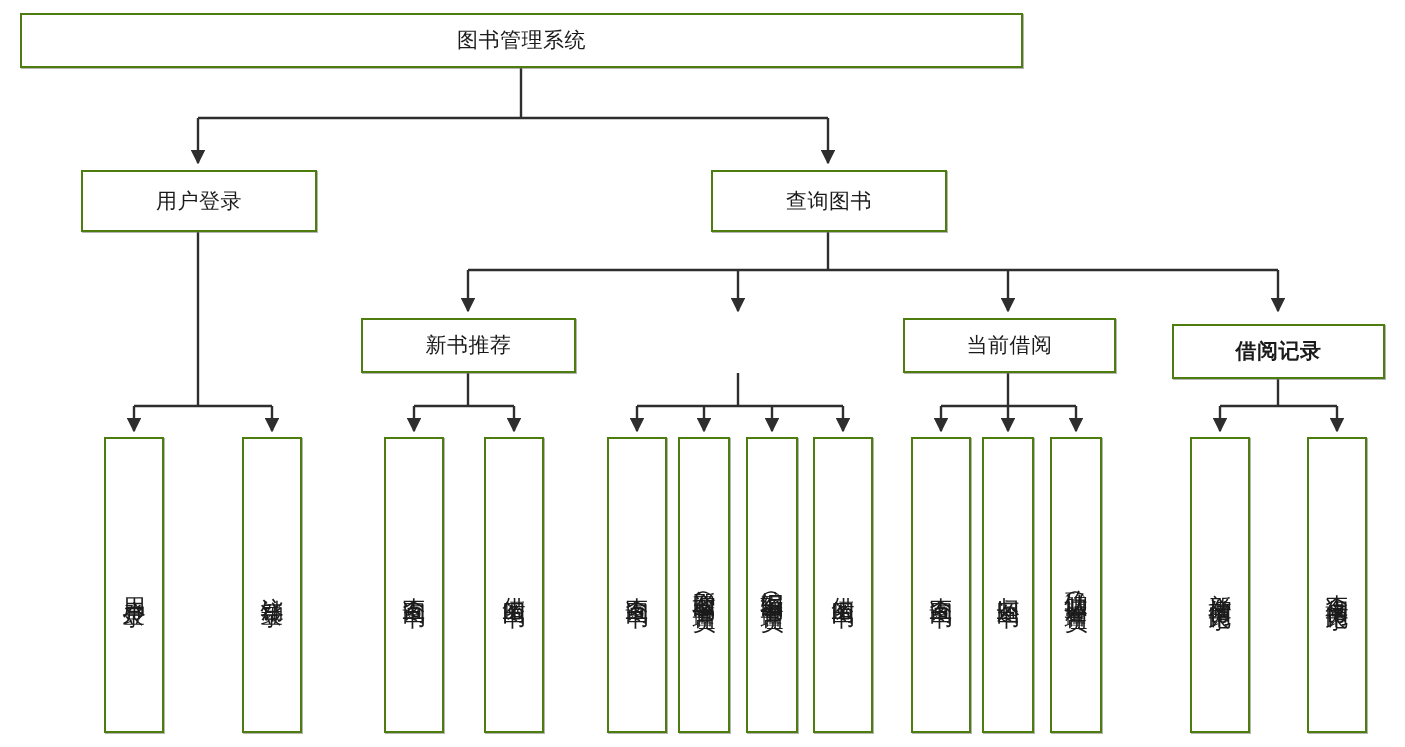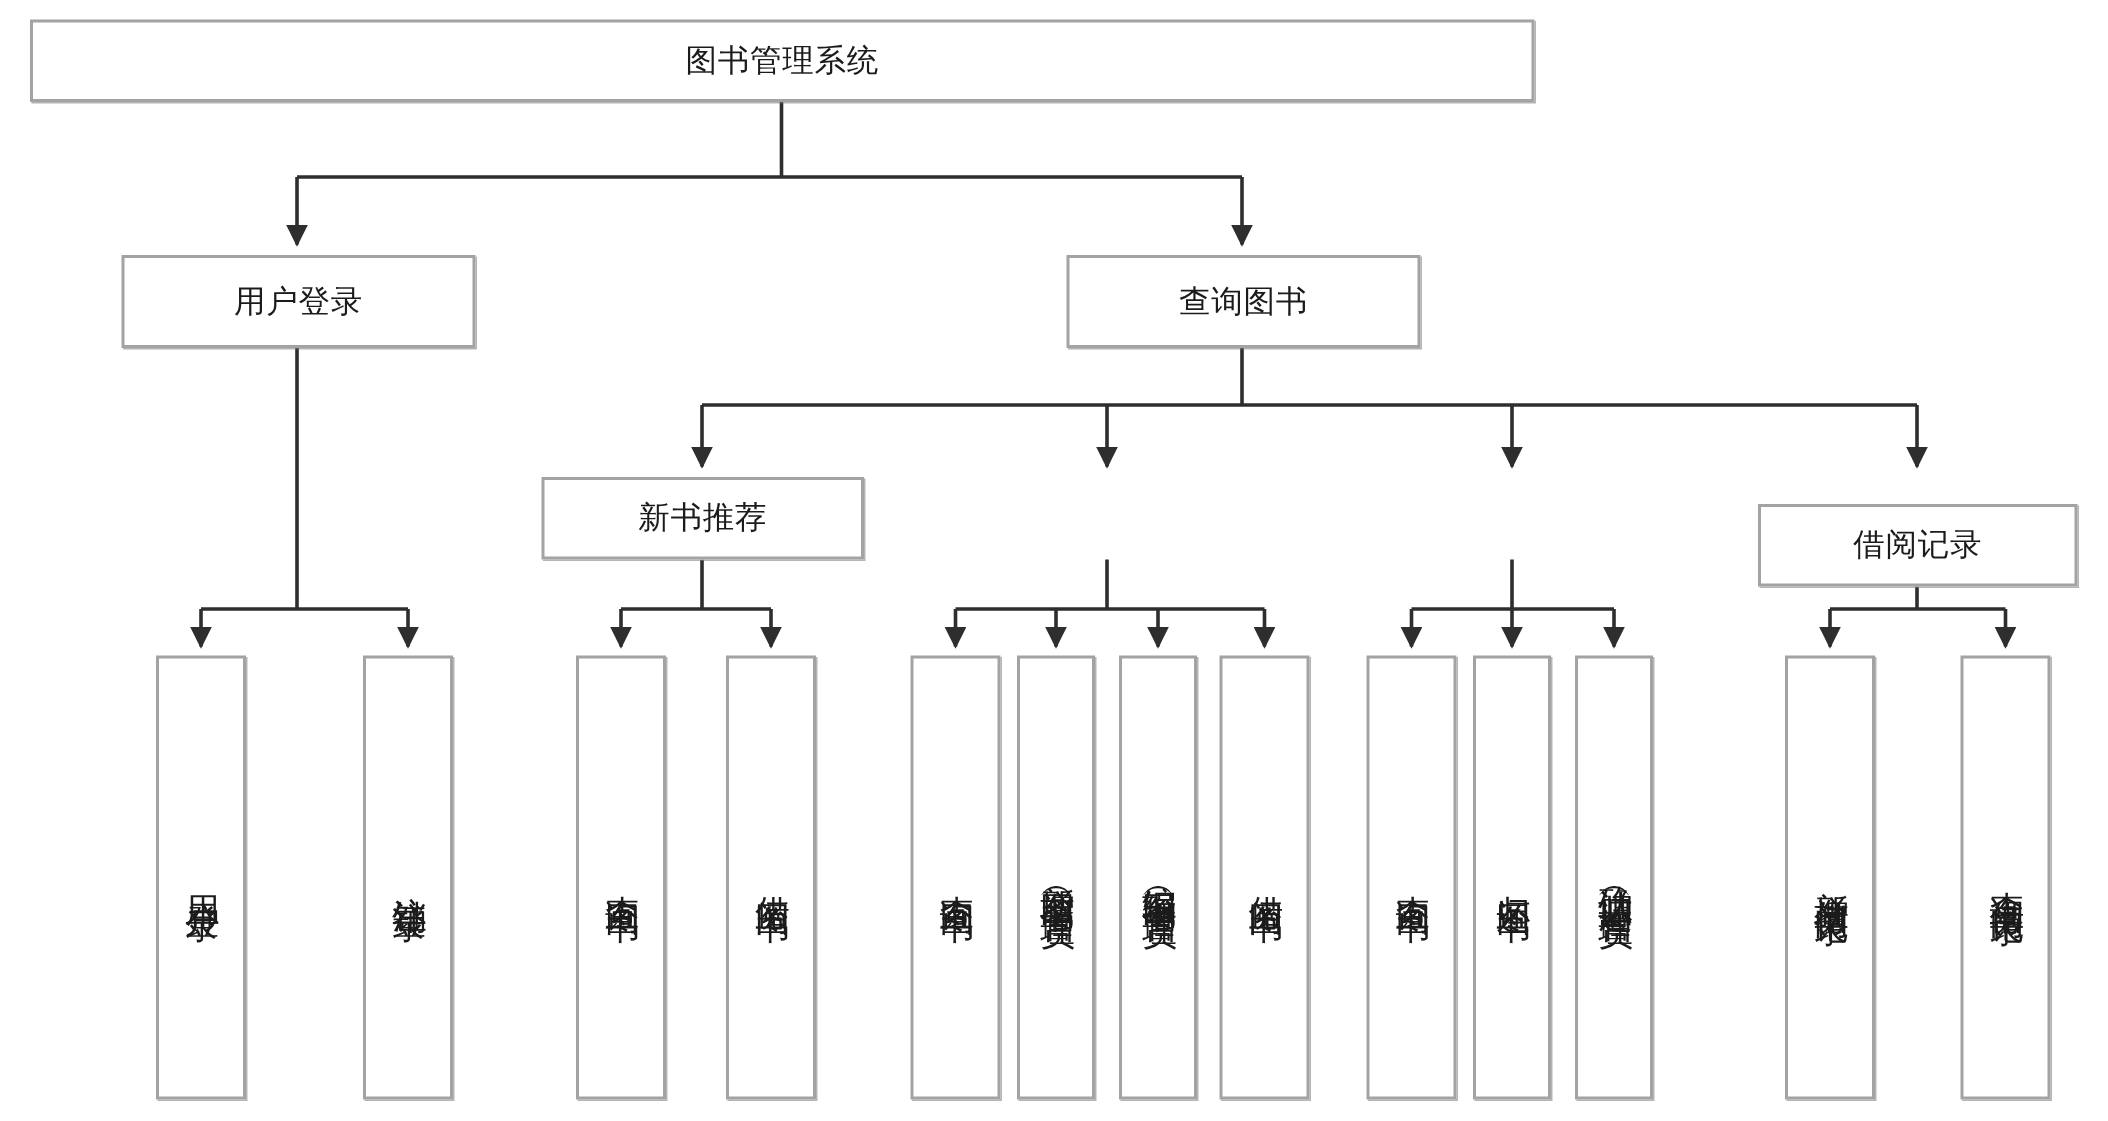--- a/index.html
+++ b/index.html
@@ -23,21 +23,21 @@
     left: 0;
     top: 0;
     width: 1405px;
     height: 747px;
     pointer-events: none;
   }
   .node {
     position: absolute;
     box-sizing: border-box;
     background: #ffffff;
-    border: 2px solid #a3a3a3;
+    border: 2px solid #4d7c0f;
     box-shadow: 1px 1px 0 rgba(120,120,120,0.55);
     display: flex;
     align-items: center;
     justify-content: center;
     color: #1b1b1b;
   }
   .node .label {
     display: block;
     line-height: 1.18;
     letter-spacing: 0.5px;
@@ -130,21 +130,24 @@
   <div class="node h" style="left:81px; top:170px; width:236px; height:62px;">
     <span class="label">用户登录</span>
   </div>
   <div class="node h" style="left:711px; top:170px; width:236px; height:62px;">
     <span class="label">查询图书</span>
   </div>
 
   <div class="node h" style="left:361px; top:318px; width:215px; height:55px;">
     <span class="label">新书推荐</span>
   </div>
-  <div class="node h" style="left:1172px; top:336px; width:213px; height:55px;">
+  <div class="node h" style="left:903px; top:318px; width:213px; height:55px;">
+    <span class="label">当前借阅</span>
+  </div>
+  <div class="node h" style="left:1172px; top:324px; width:213px; height:55px;font-weight:bold;">
     <span class="label">借阅记录</span>
   </div>
 
   <div class="node v" style="left:104px; top:437px; width:60px; height:296px;">
     <span class="label">用户登录</span>
   </div>
   <div class="node v" style="left:242px; top:437px; width:60px; height:296px;">
     <span class="label">注销登录</span>
   </div>
 

